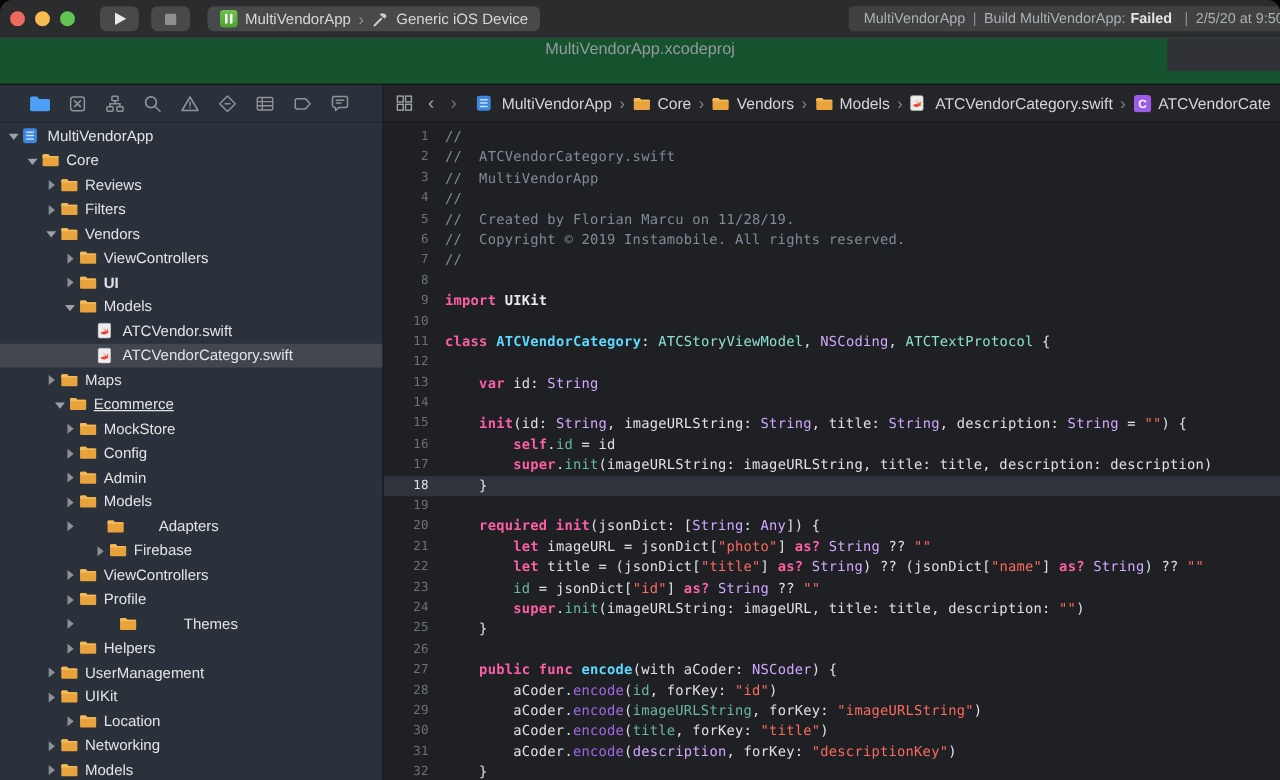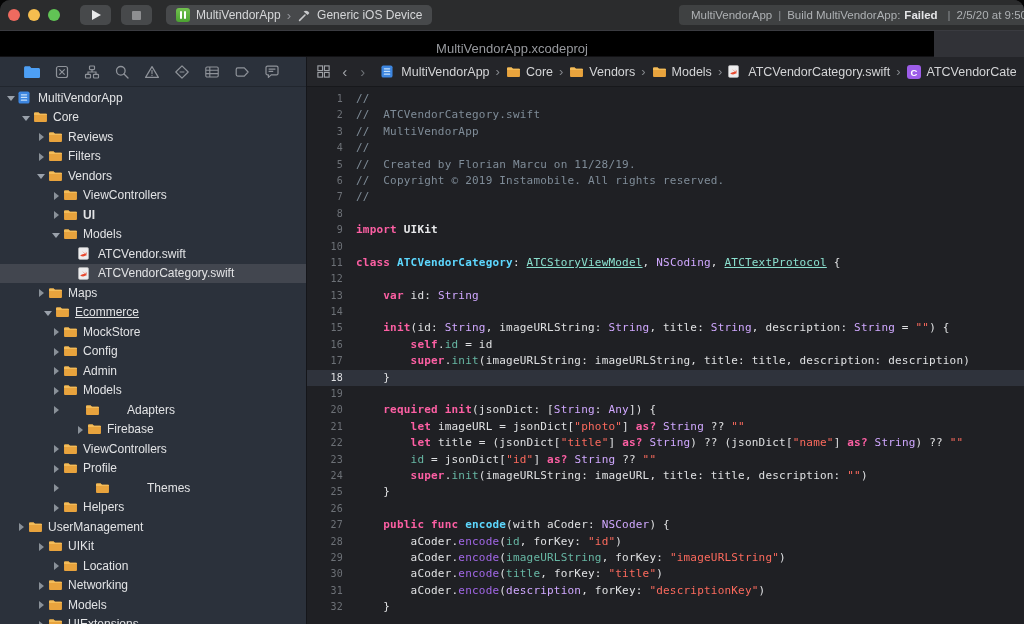--- a/index.html
+++ b/index.html
@@ -22,22 +22,22 @@
   .app-ic { width:14px; height:14px; border-radius:3px; background:linear-gradient(#72C14F,#4BA331);
             display:flex; align-items:center; justify-content:center; gap:2px; }
   .app-ic i { display:block; width:1.6px; height:8px; background:#fff; border-radius:1px; }
   .status { position:absolute; left:679px; right:-12px; top:5px; height:20px; background:#3F4142;
             border-radius:4px; display:flex; align-items:center; padding:0 12px;
             font-size:11.5px; color:#AEB1B4; white-space:nowrap; overflow:hidden; }
   .status b { color:#E4E5E7; font-weight:bold; margin:0 4px; }
   .status .pipe { margin:0 6px; color:#8F9195; }
 
   
-  .titlebar { position:relative; height:27px; background:#000000; border-top:1px solid #3A3B40;
-              border-bottom:1px solid #111114; display:flex; align-items:flex-end; justify-content:center; }
+  .titlebar { position:relative; height:38px; background:#14532d; border-top:1px solid #3A3B40;
+              border-bottom:1px solid #111114; display:flex; align-items:flex-start; justify-content:center; }
   .titlebar .ttl { font-size:13px; color:#97999E; }
   .tb-right-block { position:absolute; right:0; top:0; width:90px; height:26px; background:#313237; }
 
   
   .content { display:flex; height:567px; }
   .sidebar { width:307px; background:#2B313B; border-right:1px solid #15161A; display:flex; flex-direction:column; }
   .nav-icons { height:30px; display:flex; align-items:center; gap:13px; padding-left:23px;
                border-bottom:1px solid rgba(0,0,0,.22); flex:0 0 30px; }
   .nav-icons .nico { width:17px; height:17px; display:flex; align-items:center; justify-content:center; }
   #tree { flex:1; overflow:hidden; padding-top:1px; }
@@ -69,21 +69,21 @@
   .cline { display:flex; height:16.4px; white-space:pre; }
   .cline.hl { background:#2F333C; }
   .lnum { flex:0 0 36px; width:36px; text-align:right; padding-right:0; margin-right:13px;
           color:#6D7177; font-size:10px; }
   .cline.hl .lnum { color:#DFE0E3; }
   .ctext { flex:1; }
   .tok-kw   { color:#FC5FA3; font-weight:bold; }
   .tok-str  { color:#FC6A5D; }
   .tok-cmt  { color:#7F8C98; }
   .tok-decl { color:#5DD8FF; font-weight:bold; }
-  .tok-ptype{ color:#8BE0CF;text-decoration:underline; }
+  .tok-ptype{ color:#8BE0CF; }
   .tok-pfunc{ color:#67B7A4; }
   .tok-stype{ color:#D0A8FF; }
   .tok-sfunc{ color:#A167E6; }
   .tok-plain{ color:#DFE0E2; }
   .tok-pb   { color:#E8E9EB; font-weight:bold; }
   svg { display:block; }
 </style>
 </head>
 <body>
 
@@ -407,21 +407,21 @@
           <div class="trow" style="padding-left: 51px;">
             <span class="disc closed"></span>
             <span class="tree-ic">
               <svg width="15" height="12" viewBox="0 0 16 13">
                 <path fill="#E8A33D" d="M1 2.9c0-.8.5-1.4 1.3-1.4h3.7L7.3 3h6.5c.7 0 1.2.5 1.2 1.2v6.4c0 .8-.5 1.4-1.3 1.4H2.3c-.8 0-1.3-.6-1.3-1.4Z"></path>
                 <path fill="#F3BC59" d="M1 4.4h14v-.2c0-.7-.5-1.2-1.2-1.2H7.3L6 1.5H2.3C1.5 1.5 1 2.1 1 2.9Z"></path>
               </svg>
             </span>
             <span class="tlabel">Helpers</span>
           </div>
-          <div class="trow" style="padding-left: 16px;">
+          <div class="trow" style="padding-left: 36px;">
             <span class="disc closed"></span>
             <span class="tree-ic">
               <svg width="15" height="12" viewBox="0 0 16 13">
                 <path fill="#E8A33D" d="M1 2.9c0-.8.5-1.4 1.3-1.4h3.7L7.3 3h6.5c.7 0 1.2.5 1.2 1.2v6.4c0 .8-.5 1.4-1.3 1.4H2.3c-.8 0-1.3-.6-1.3-1.4Z"></path>
                 <path fill="#F3BC59" d="M1 4.4h14v-.2c0-.7-.5-1.2-1.2-1.2H7.3L6 1.5H2.3C1.5 1.5 1 2.1 1 2.9Z"></path>
               </svg>
             </span>
             <span class="tlabel">UserManagement</span>
           </div>
           <div class="trow" style="padding-left: 36px;">

